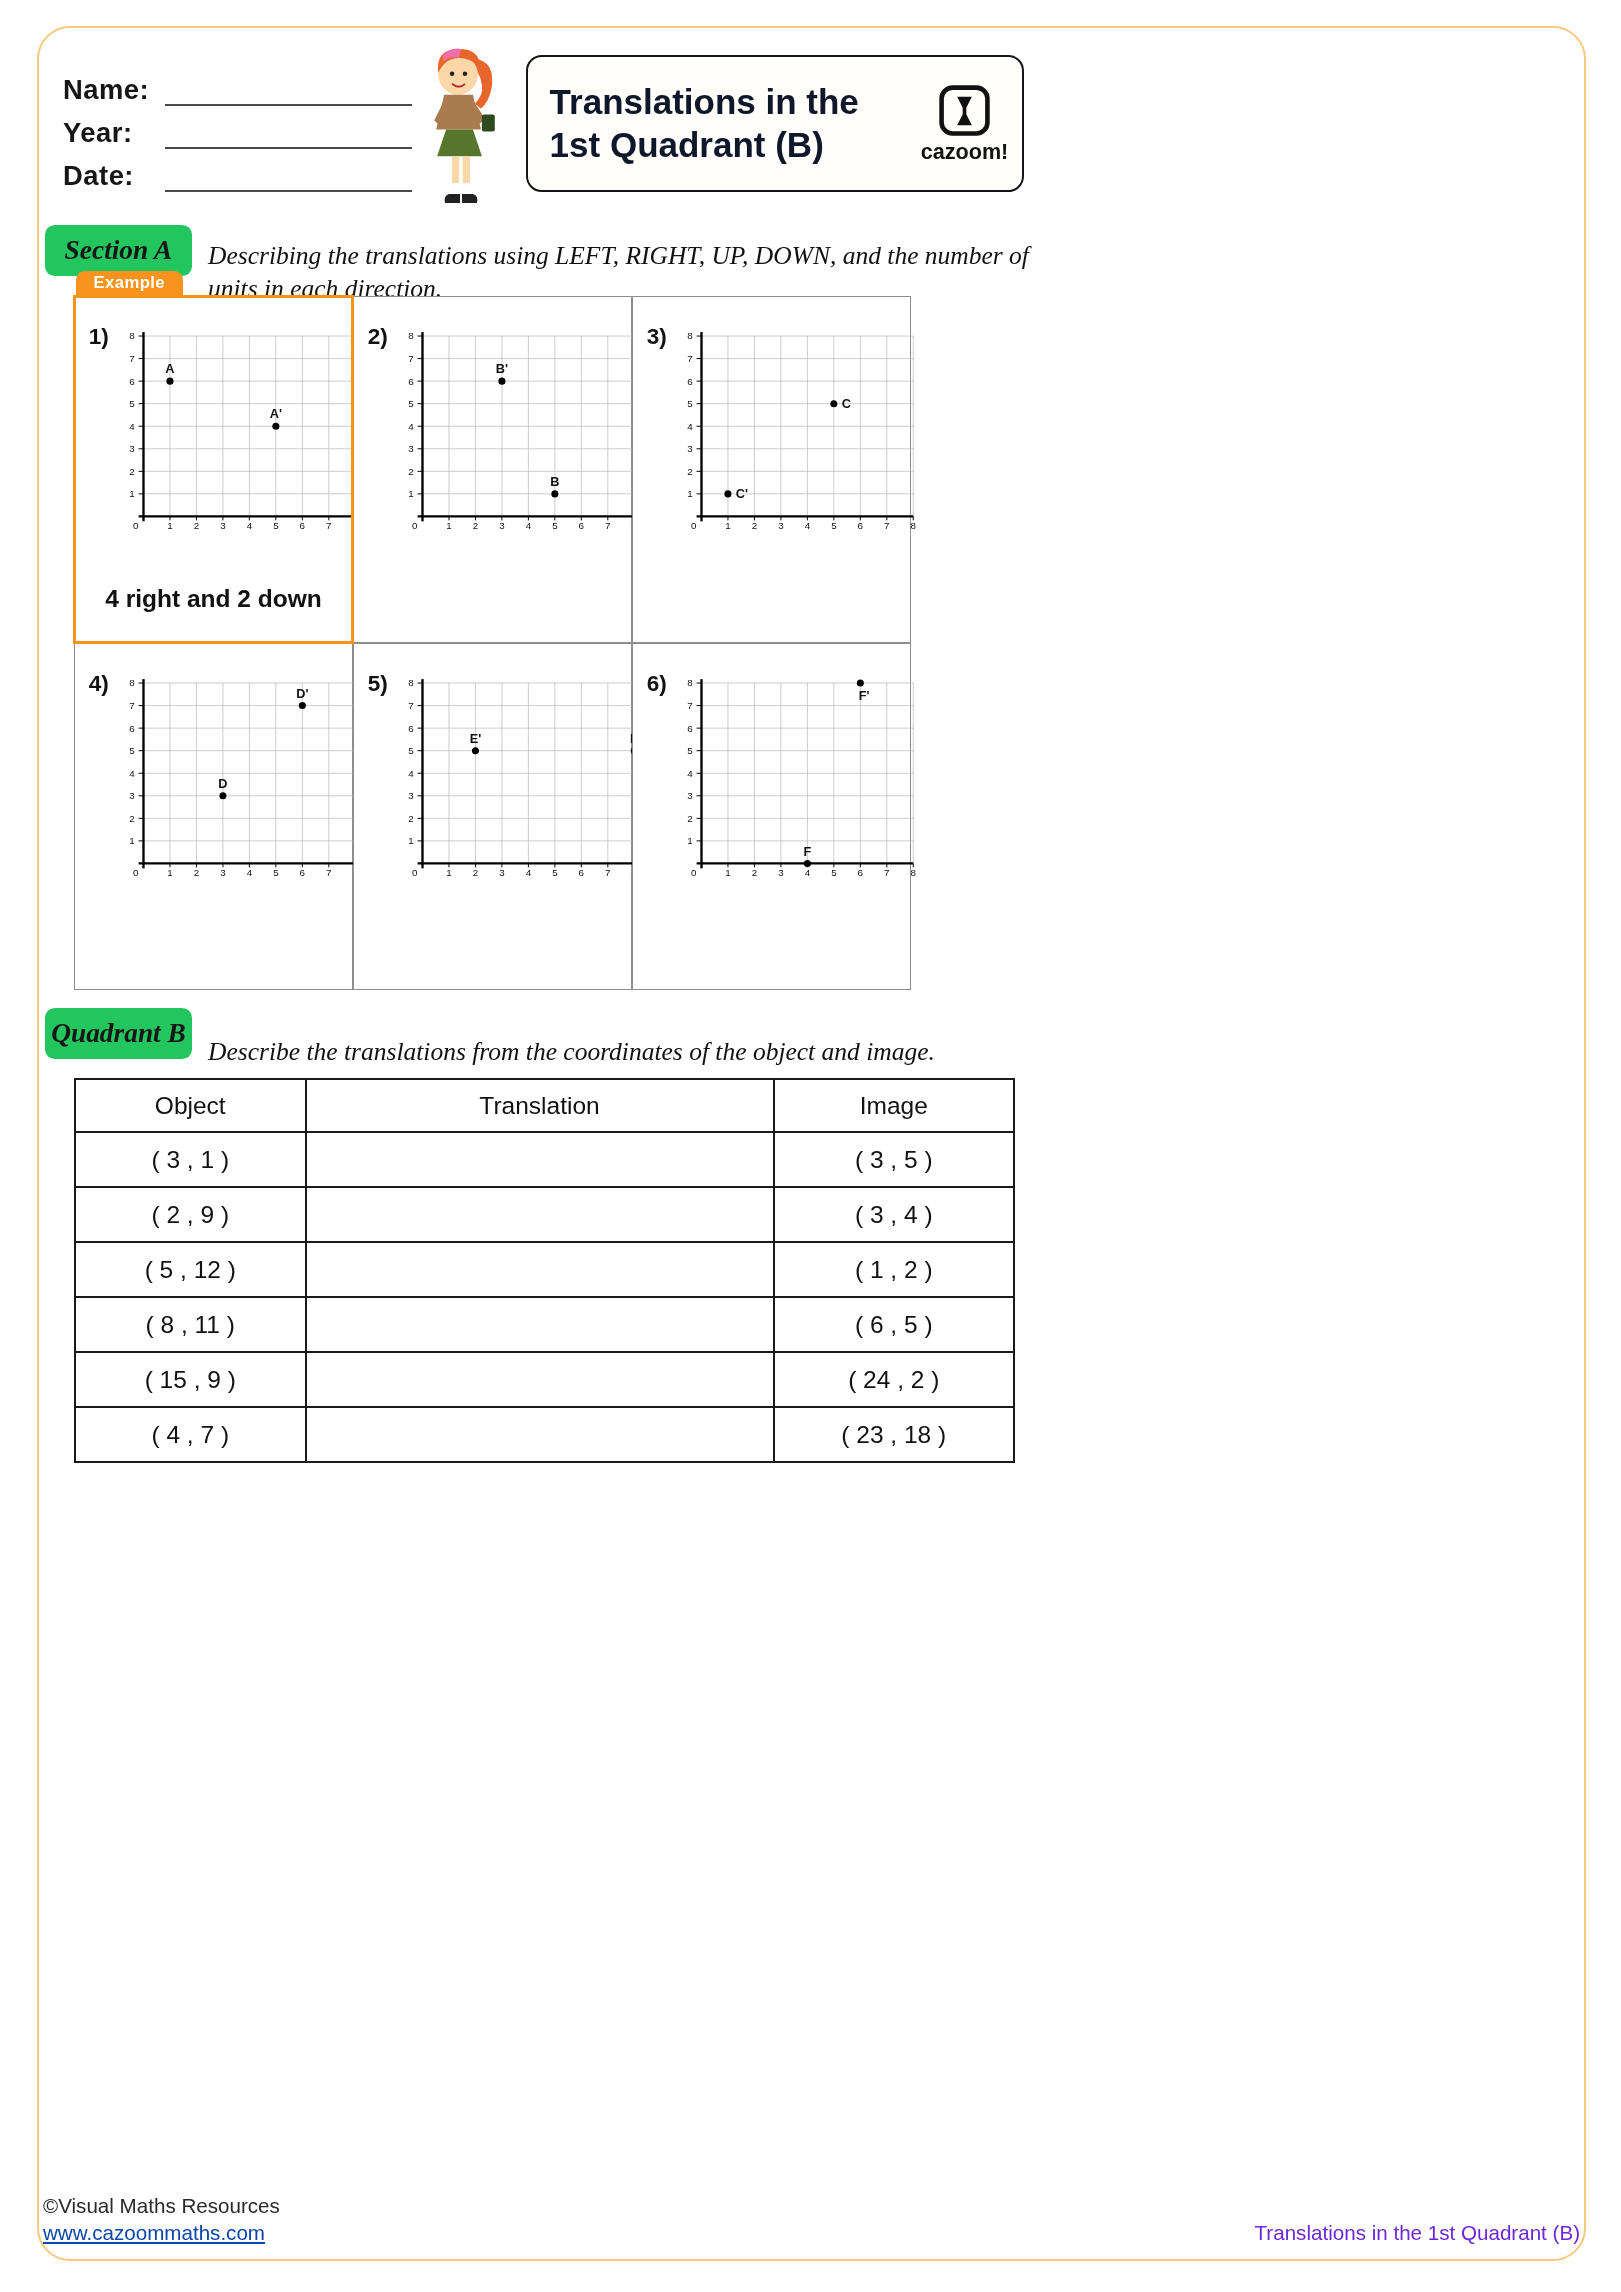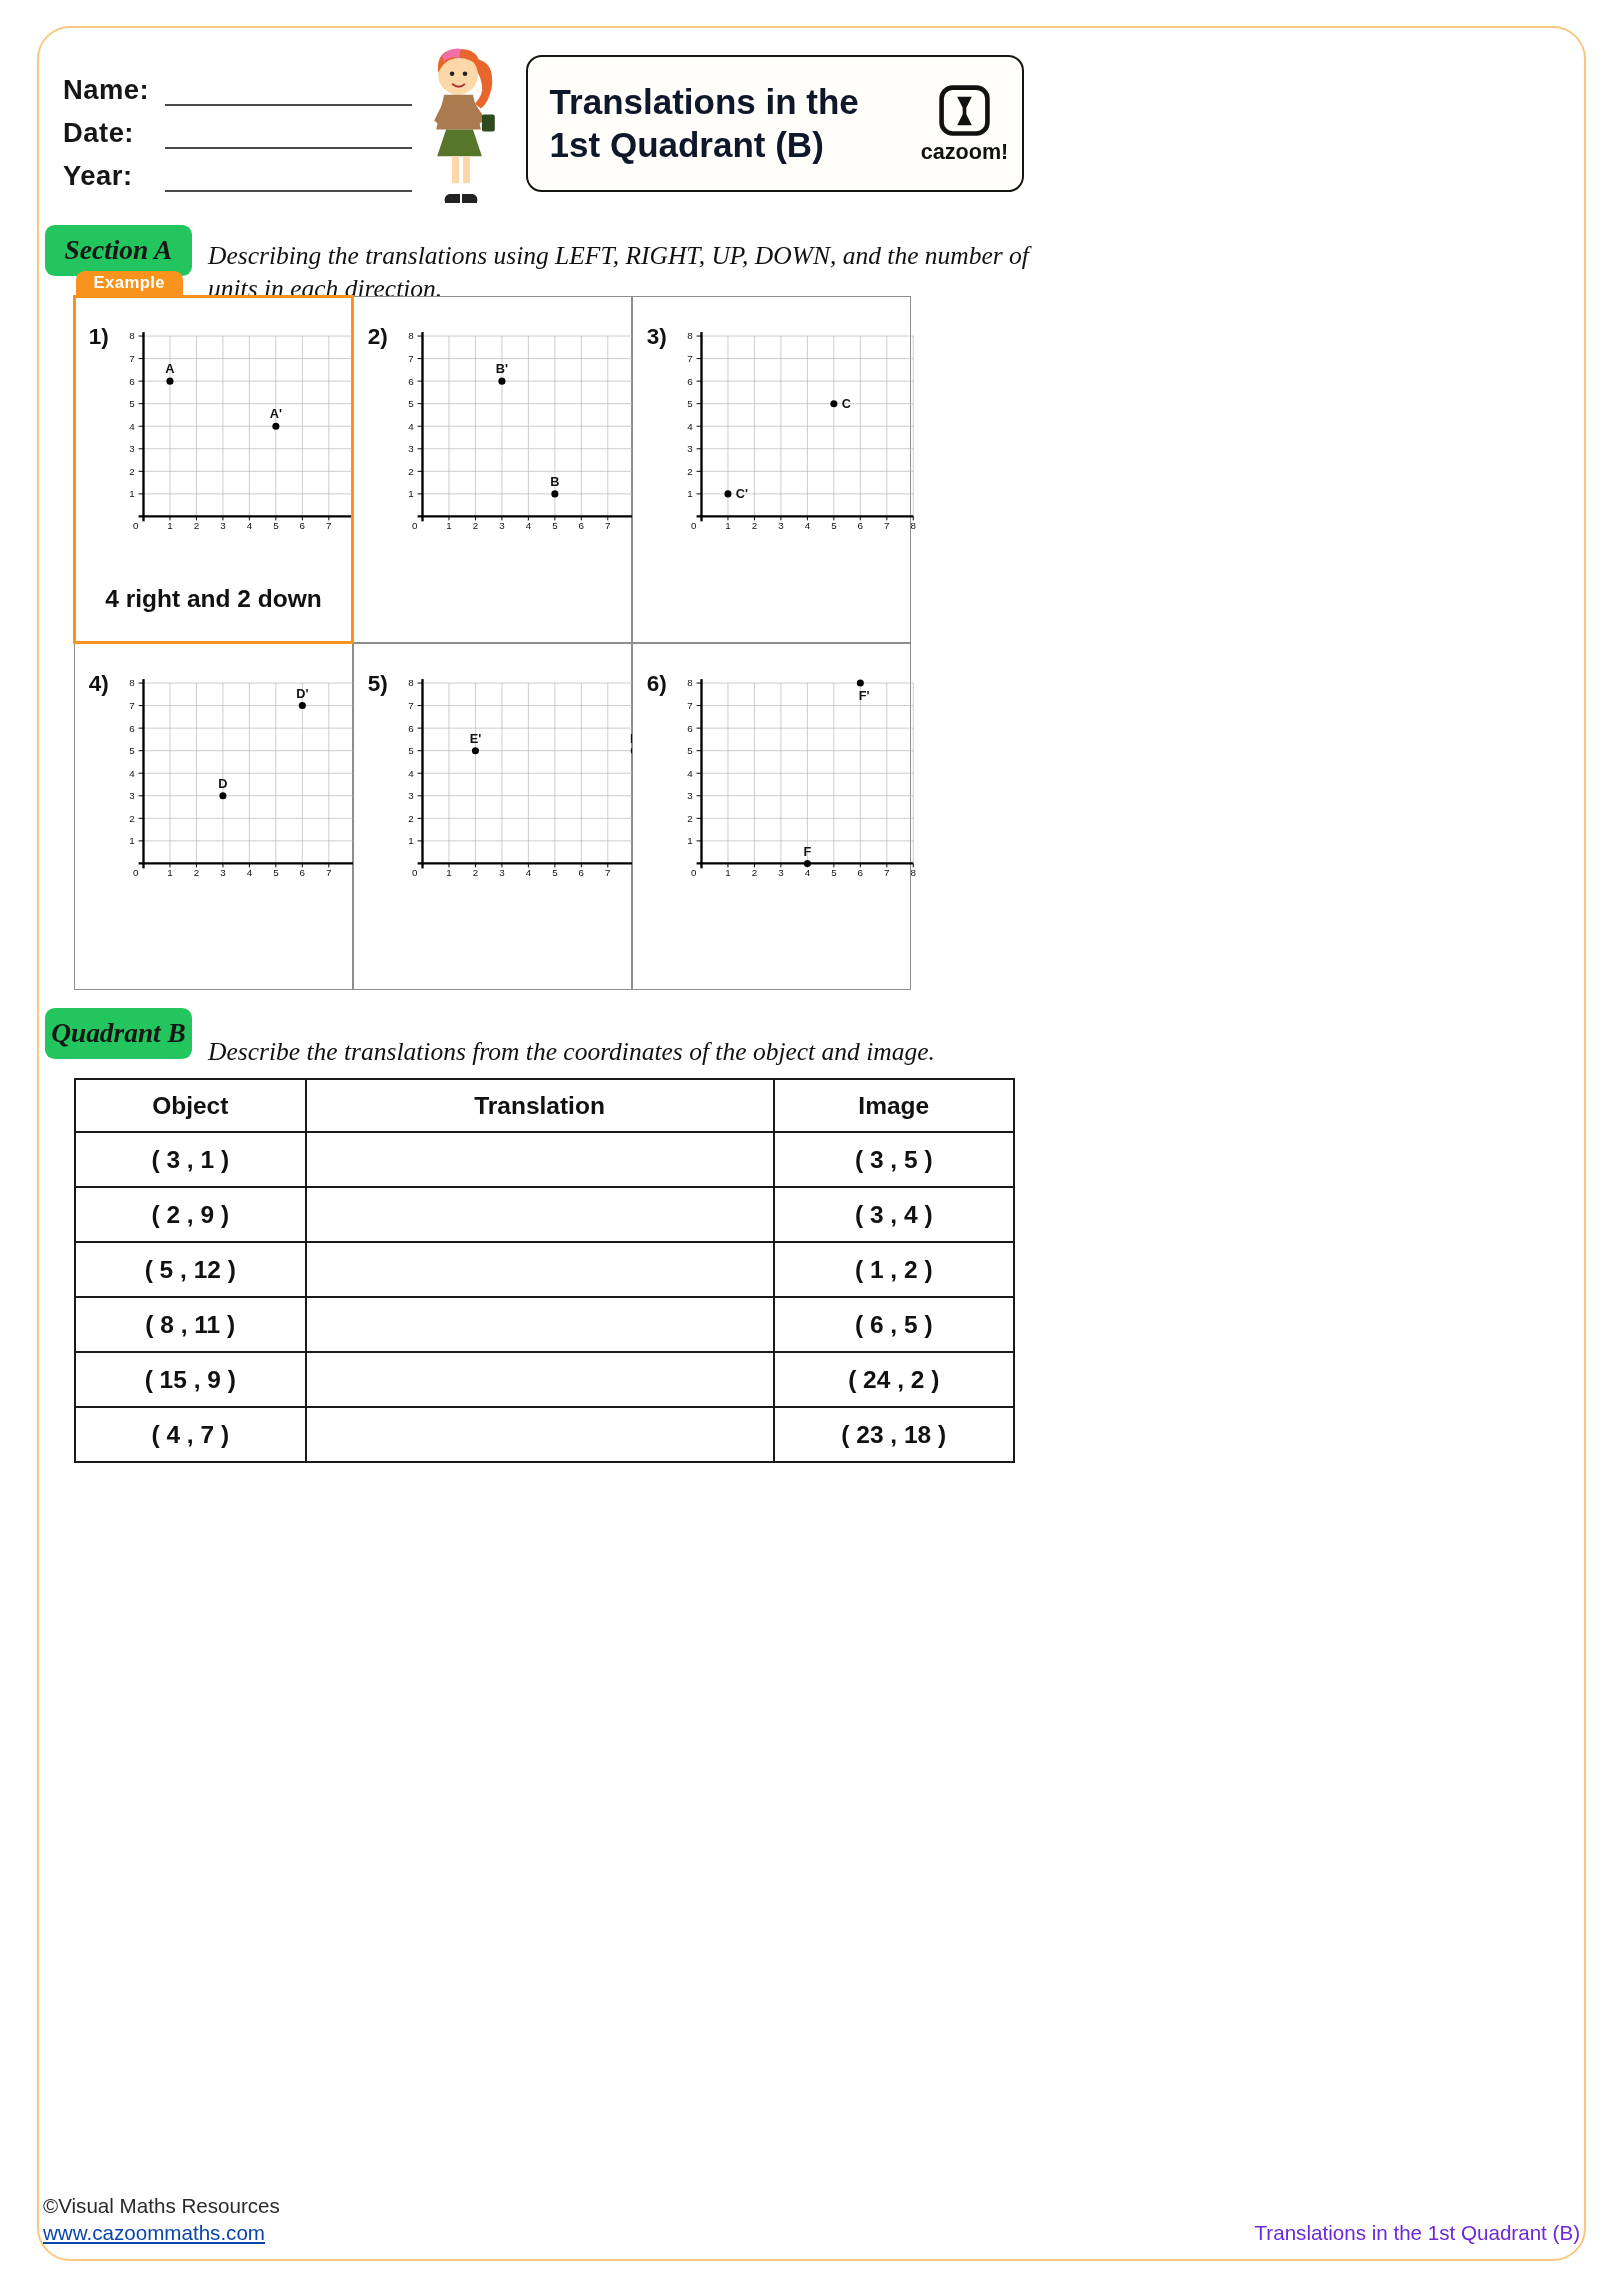--- a/index.html
+++ b/index.html
@@ -43,21 +43,21 @@
   .example-frame{position:absolute;inset:-2px;border:3.9px solid #f8941d;pointer-events:none;z-index:2;}
   .example-tab{position:absolute;left:1px;top:-26.5px;background:#f8941d;color:#fff;font-weight:bold;
                font-size:16.7px;padding:2.9px 17.6px 3.9px;border-radius:8.8px 8.8px 0 0;z-index:3;letter-spacing:0.4px;}
   .gnum{position:absolute;left:13.7px;top:27.4px;font-weight:bold;font-size:22.5px;color:#111;}
   .gplot{position:absolute;left:43px;top:31px;width:251px;height:220px;}
   .ganswer{position:absolute;left:0;top:288px;width:100%;text-align:center;font-weight:bold;
            font-size:24.5px;color:#111;}
 
   
   .btable{position:absolute;left:74px;top:1078px;width:941px;border-collapse:collapse;background:#fff;}
-  .btable th,.btable td{border:2px solid #1a1a1a;text-align:center;font-size:24.5px;font-weight:bold;color:#111;}
+  .btable th,.btable td{border:2px solid #1a1a1a;text-align:center;font-size:24.5px;font-weight:normal;color:#111;}
   .btable th{height:53px;}
   .btable td{height:55px;margin-top:34px;}
   .col-object{width:231px;}
   .col-translation{width:469px;}
   .col-image{width:241px;}
 
   
   .footer-copy{position:absolute;left:43px;top:2194px;font-size:20.6px;color:#2a2a2a;}
   .footer-link{position:absolute;left:43px;top:2221px;font-size:20.6px;color:#0b46a8;text-decoration:underline;}
   .footer-right{position:absolute;right:41px;top:2221px;font-size:20.6px;color:#6d28d9;}
@@ -66,25 +66,25 @@
 <body>
 
 <div class="frame"></div>
 
 <div class="fields">
   <div class="field">
     <span class="field-label">Name:</span>
     <span class="field-line"></span>
   </div>
   <div class="field">
+    <span class="field-label">Year:</span>
+    <span class="field-line"></span>
+  </div>
+  <div class="field">
     <span class="field-label">Date:</span>
-    <span class="field-line"></span>
-  </div>
-  <div class="field">
-    <span class="field-label">Year:</span>
     <span class="field-line"></span>
   </div>
 </div>
 
 <div class="mascot">
   <svg viewBox="0 0 100 170" width="102" height="169">
     <path d="M62 16 q20 2 17 28 q-3 16 -11 22 l-6 -5 q9 -9 7 -19 q-2 -14 -11 -18 z" fill="#e8652b"></path>
     <circle cx="45" cy="32" r="20" fill="#fcd7a8"></circle>
     <path d="M25 30 q-3 -24 21 -24 q21 0 21 18 q-10 -9 -21 -9 q-14 0 -21 15 z" fill="#e8652b"></path>
     <path d="M29 13 q9 -9 19 -7 l-2 9 q-9 -2 -15 3 z" fill="#f06eaa"></path>

